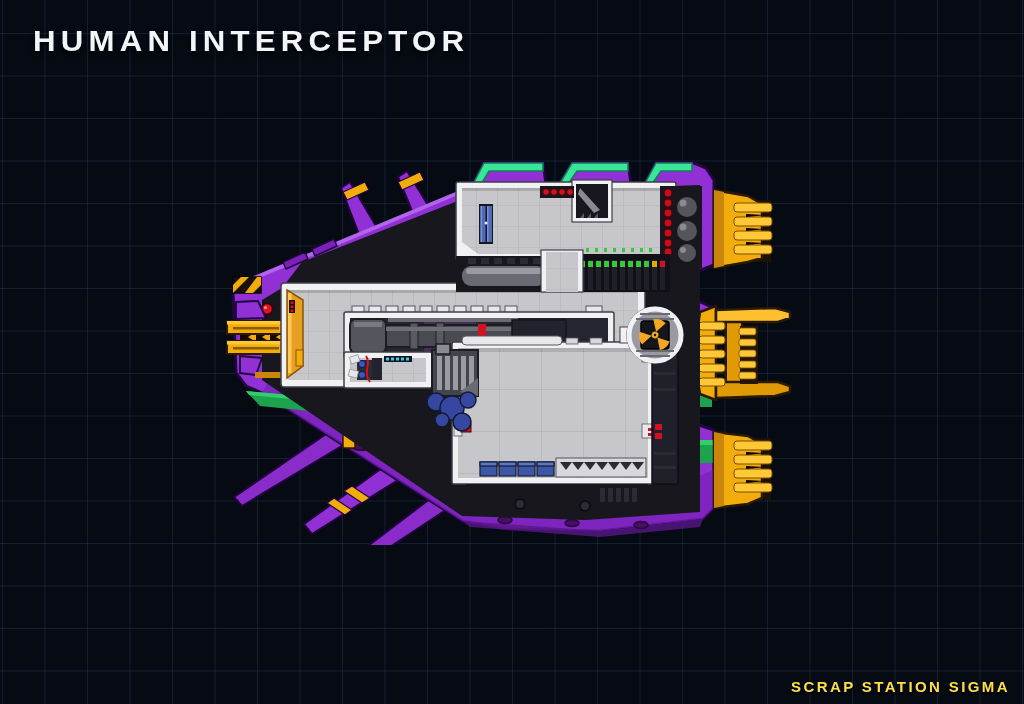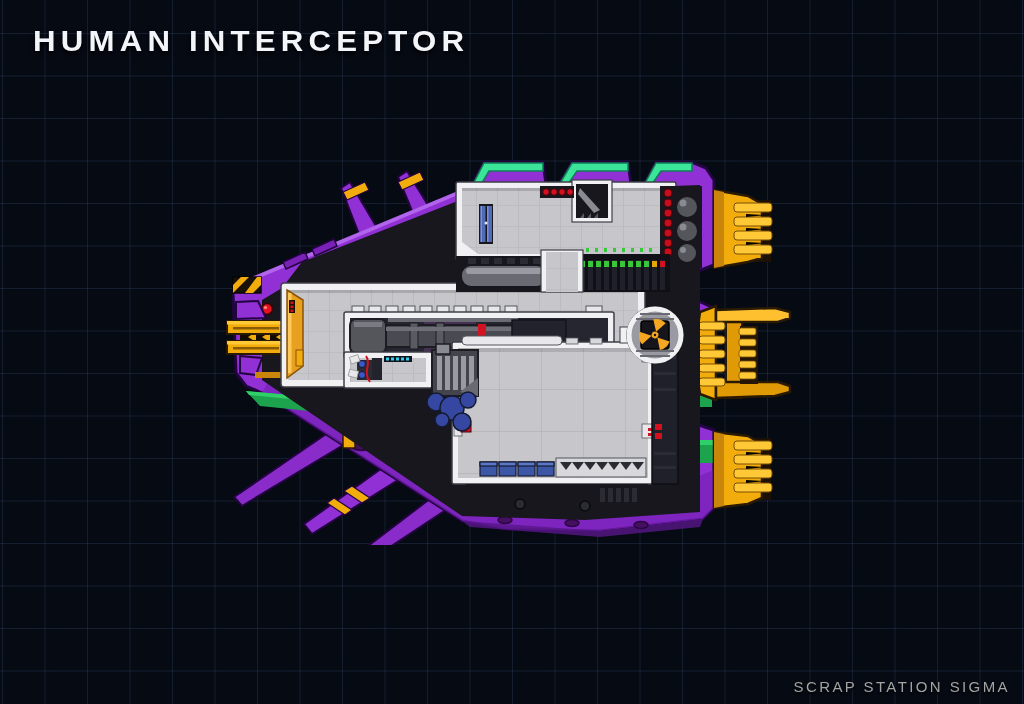--- a/index.html
+++ b/index.html
@@ -15,22 +15,22 @@
   }
   .title{
     position:absolute;left:33px;top:24px;margin:0;
     font-size:30px;font-weight:bold;letter-spacing:5px;
     color:#f2f5f9;text-shadow:0 3px 4px rgba(0,0,0,0.9);
     transform:scaleX(1.04);transform-origin:left center;
     white-space:nowrap;
   }
   .footer{
     position:absolute;right:14px;bottom:9px;
-    font-size:15px;font-weight:normal;letter-spacing:2.4px;
-    color:#a3a3a3;text-shadow:0 2px 2px rgba(0,0,0,0.8);
+    font-size:15px;font-weight:bold;letter-spacing:2.4px;
+    color:#fde047;text-shadow:0 2px 2px rgba(0,0,0,0.8);
     white-space:nowrap;
   }
   .ship{position:absolute;left:220px;top:135px;width:590px;height:410px;}
 </style>
 </head>
 <body>
 
 <h1 class="title">HUMAN INTERCEPTOR</h1>
 
 <div class="ship">

